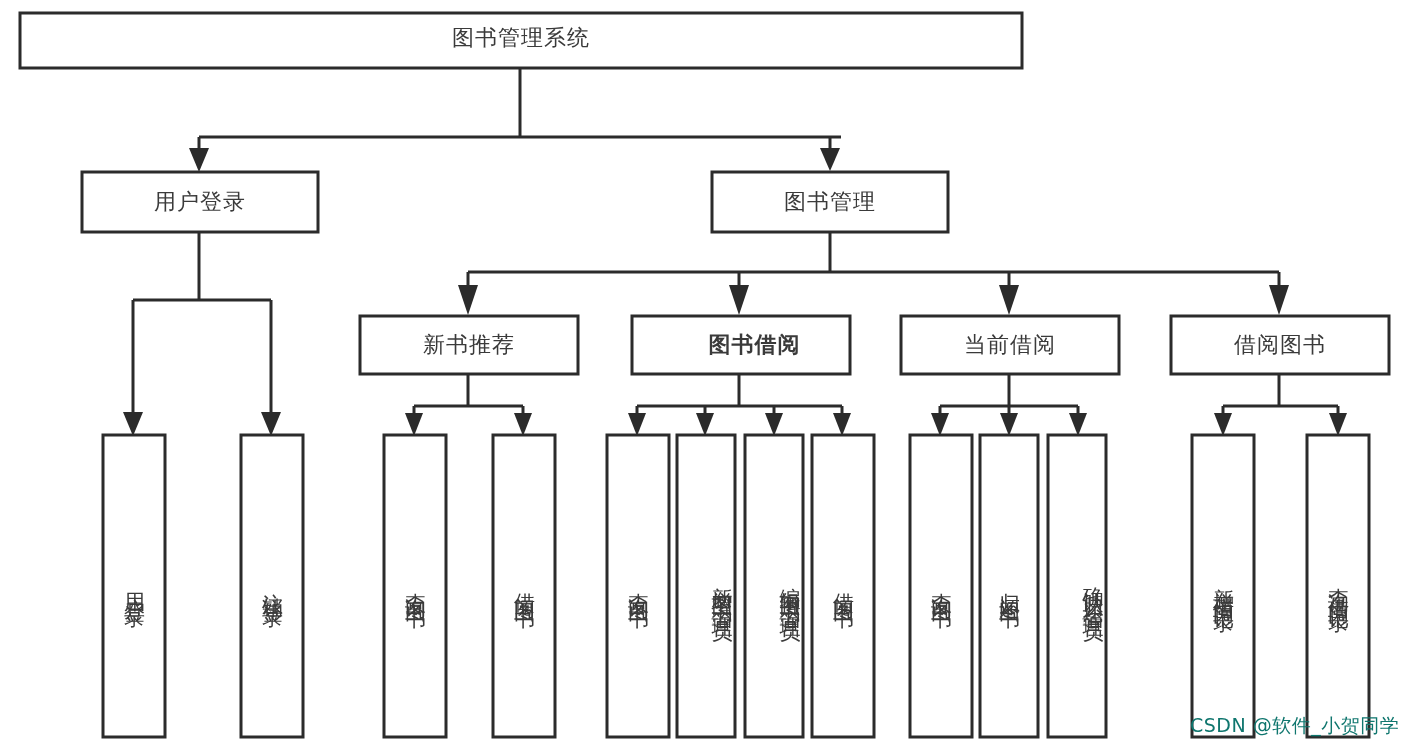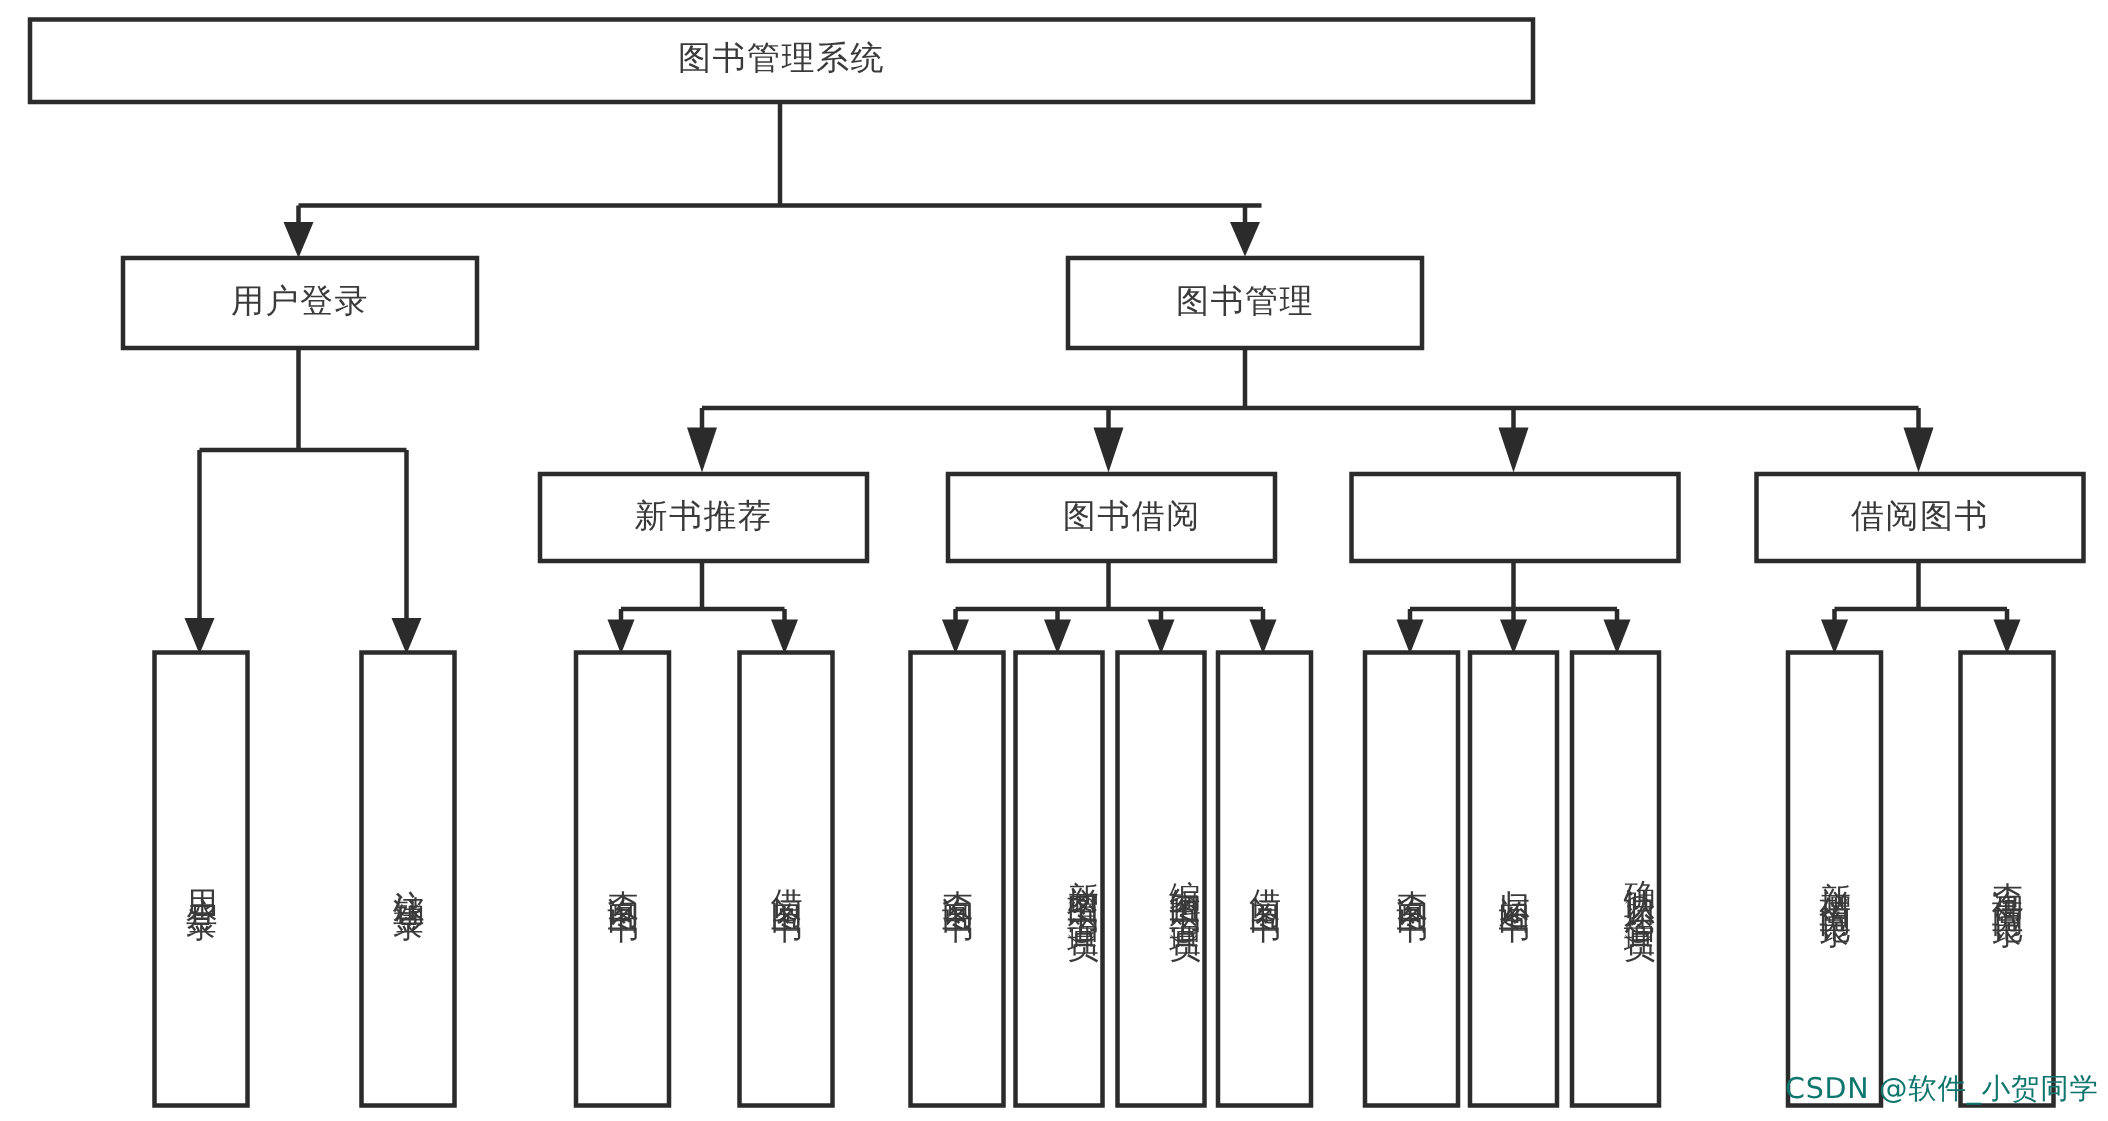--- a/index.html
+++ b/index.html
@@ -132,25 +132,26 @@
       <rect class="node-box" x="745" y="435" width="58" height="302"></rect>
       <rect class="node-box" x="812" y="435" width="62" height="302"></rect>
       <rect class="node-box" x="910" y="435" width="62" height="302"></rect>
       <rect class="node-box" x="980" y="435" width="58" height="302"></rect>
       <rect class="node-box" x="1048" y="435" width="58" height="302"></rect>
       <rect class="node-box" x="1192" y="435" width="62" height="302"></rect>
       <rect class="node-box" x="1307" y="435" width="62" height="302"></rect>
     </g>
   </svg>
 
-  <div class="node-label horiz" style="left:20px;top:13px;width:1002px;height:55px;">图书管理系统</div>
+  <div class="node-label horiz" style="left:20px;top:13px;width:1002px;height:55px;font-family:Liberation Mono, monospace;">图书管理系统</div>
   <div class="node-label horiz" style="left:82px;top:172px;width:236px;height:60px;">用户登录</div>
   <div class="node-label horiz" style="left:712px;top:172px;width:236px;height:60px;">图书管理</div>
   <div class="node-label horiz" style="left:360px;top:316px;width:218px;height:58px;border-radius:29px;">新书推荐</div>
-  <div class="node-label horiz" style="left:632px;top:316px;width:245px;height:58px;">图书借阅</div>
+  <div class="node-label horiz" style="left:632px;top:316px;width:245px;height:58px;font-weight:bold;">图书借阅</div>
+  <div class="node-label horiz" style="left:901px;top:316px;width:218px;height:58px;">当前借阅</div>
   <div class="node-label horiz" style="left:1171px;top:316px;width:218px;height:58px;">借阅图书</div>
 
   <div class="node-label vert" style="left:103px;top:435px;width:62px;height:302px;">用户登录</div>
   <div class="node-label vert" style="left:241px;top:435px;width:62px;height:302px;">注销登录</div>
   <div class="node-label vert" style="left:384px;top:435px;width:62px;height:302px;">查询图书</div>
   <div class="node-label vert" style="left:493px;top:435px;width:62px;height:302px;">借阅图书</div>
   <div class="node-label vert" style="left:607px;top:435px;width:62px;height:302px;">查询图书</div>
   <div class="node-label vert top-align" style="left:677px;top:435px;width:58px;height:302px;">新增图书（管理员）</div>
   <div class="node-label vert top-align" style="left:745px;top:435px;width:58px;height:302px;">编辑图书（管理员）</div>
   <div class="node-label vert" style="left:812px;top:435px;width:62px;height:302px;">借阅图书</div>

